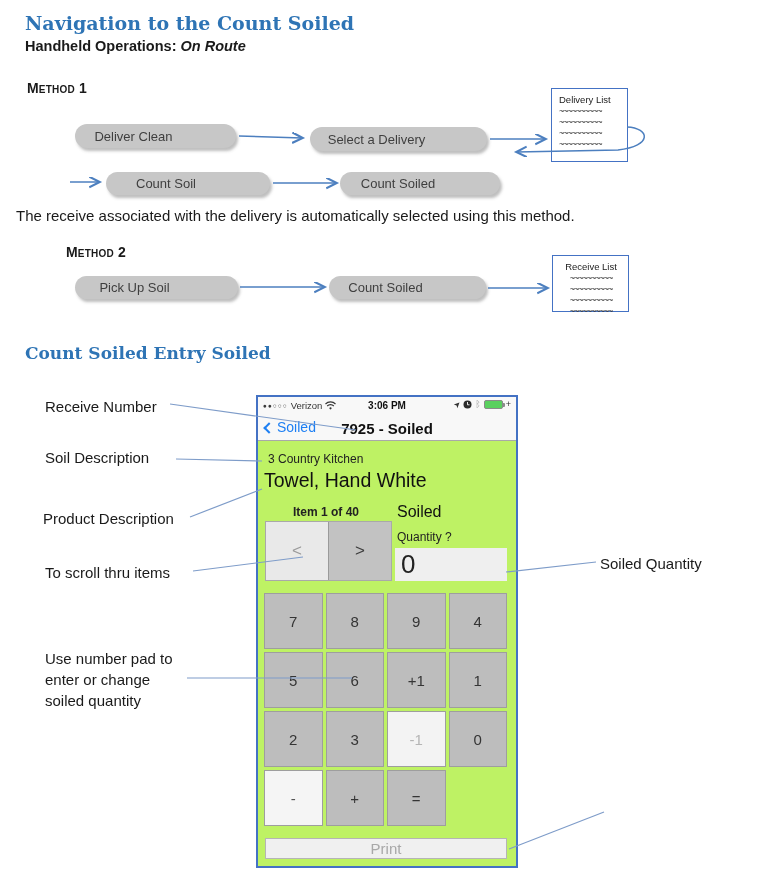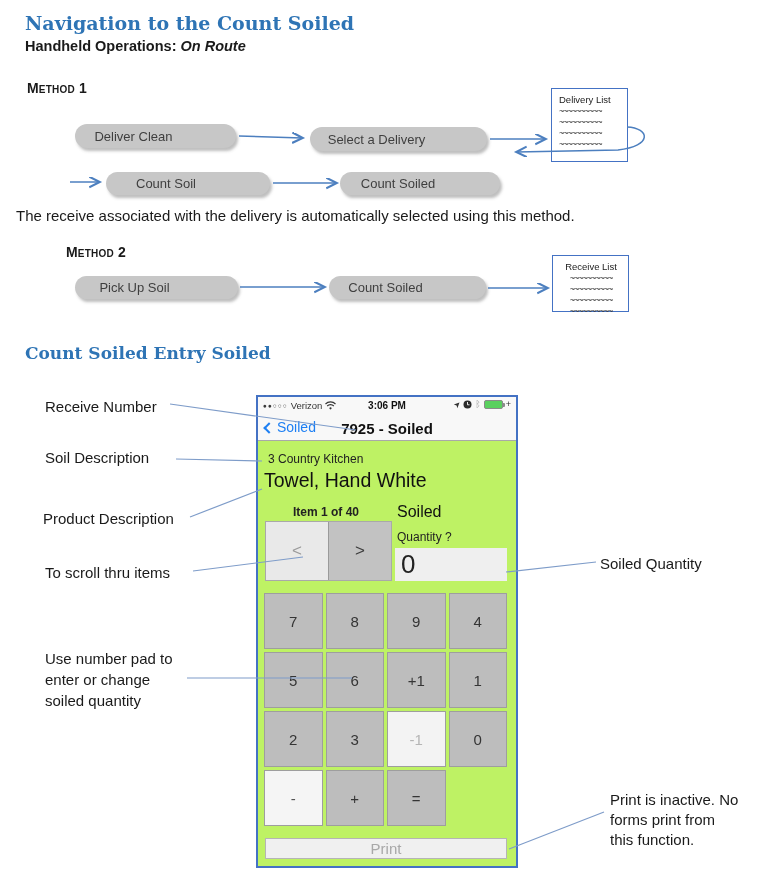--- a/index.html
+++ b/index.html
@@ -124,25 +124,20 @@
   <div class="abs label" style="left:45px; top:398px;">Receive Number</div>
   <div class="abs label" style="left:45px; top:449px;">Soil Description</div>
   <div class="abs label" style="left:43px; top:510px;">Product Description</div>
   <div class="abs label" style="left:45px; top:564px;">To scroll thru items</div>
   <div class="abs label" style="left:45px; top:648px; line-height:21px;">
     <div>Use number pad to</div>
     <div>enter or change</div>
     <div>soiled quantity</div>
   </div>
   <div class="abs label" style="left:600px; top:555px;">Soiled Quantity</div>
-  <div class="abs label" style="left:610px; top:790px; line-height:20px;">
-    <div>Print is inactive. No</div>
-    <div>forms print from</div>
-    <div>this function.</div>
-  </div>
 
   <div class="phone">
     <div class="p-top">
       <div class="statusbar">
         <div class="sb-left">
           <span class="sb-dots">●●○○○</span>
           <span class="sb-carrier">Verizon</span>
           <svg width="11" height="9" viewBox="0 0 11 9">
             <path d="M0.5 3 A7 7 0 0 1 10.5 3" fill="none" stroke="#333" stroke-width="1.1"></path>
             <path d="M2.2 5 A4.6 4.6 0 0 1 8.8 5" fill="none" stroke="#333" stroke-width="1.1"></path>

